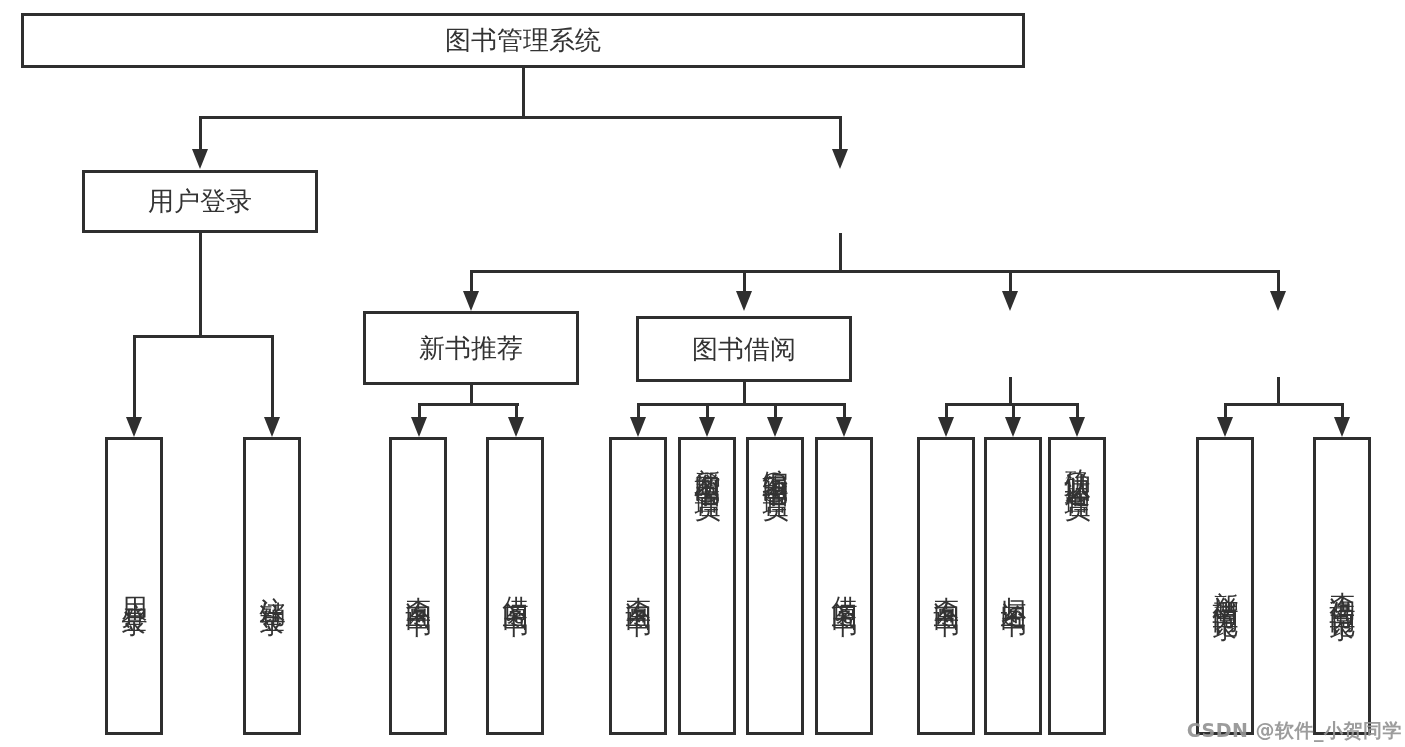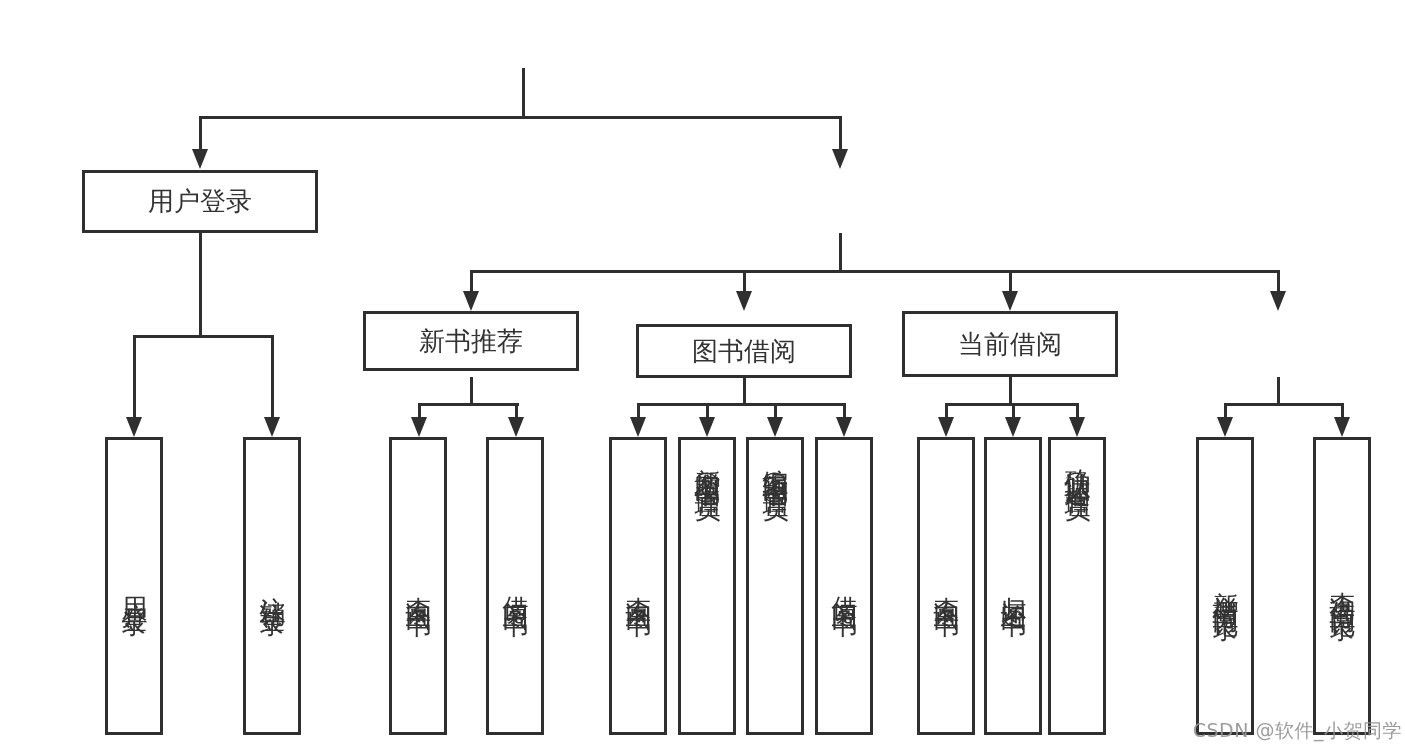--- a/index.html
+++ b/index.html
@@ -22,27 +22,31 @@
   .vl { position:absolute; width:3px;  background:#2f2f2f; z-index:1; }
   .ah {
     position:absolute; width:0; height:0; z-index:1;
     border-left:8px solid transparent; border-right:8px solid transparent;
     border-top:20px solid #2f2f2f;
   }
   .watermark {
     position:absolute; top:718px; right:3px; z-index:5;
     font-size:19px; color:rgba(148,148,148,0.92); letter-spacing:0.5px;
     white-space:nowrap;
+    font-weight:bold;
   }
 </style>
 </head>
 <body>
 
 <div class="canvas">
 
+  <div class="node" style="left:21px;top:13px;width:1004px;height:55px">
+    <span>图书管理系统</span>
+  </div>
 
   <div class="vl" style="left:521.5px;top:68px;height:51px"></div>
   <div class="hl" style="left:198.5px;top:116px;width:643px"></div>
   <div class="vl" style="left:198.5px;top:116px;height:36px"></div>
   <div class="ah" style="left:192px;top:149px"></div>
   <div class="vl" style="left:838.5px;top:116px;height:36px"></div>
   <div class="ah" style="left:832px;top:149px"></div>
 
   <div class="node" style="left:82px;top:170px;width:236px;height:63px">
     <span>用户登录</span>
@@ -59,28 +63,25 @@
   <div class="hl" style="left:469.5px;top:270px;width:810px"></div>
   <div class="vl" style="left:469.5px;top:270px;height:23px"></div>
   <div class="ah" style="left:463px;top:291px"></div>
   <div class="vl" style="left:742.5px;top:270px;height:23px"></div>
   <div class="ah" style="left:736px;top:291px"></div>
   <div class="vl" style="left:1008.5px;top:270px;height:23px"></div>
   <div class="ah" style="left:1002px;top:291px"></div>
   <div class="vl" style="left:1276.5px;top:270px;height:23px"></div>
   <div class="ah" style="left:1270px;top:291px"></div>
 
-  <div class="node" style="left:363px;top:311px;width:216px;height:60px">
+  <div class="node" style="left:363px;top:311px;width:216px;height:74px">
     <span>新书推荐</span>
   </div>
-  <div class="node" style="left:636px;top:324px;width:216px;height:54px">
+  <div class="node" style="left:636px;top:316px;width:216px;height:66px">
     <span>图书借阅</span>
-  </div>
-  <div class="node" style="left:902px;top:311px;width:216px;height:66px">
-    <span>当前借阅</span>
   </div>
 
   <div class="vl" style="left:469.5px;top:377px;height:29px"></div>
   <div class="vl" style="left:742.5px;top:377px;height:29px"></div>
   <div class="vl" style="left:1008.5px;top:377px;height:29px"></div>
   <div class="vl" style="left:1276.5px;top:377px;height:29px"></div>
 
   <div class="hl" style="left:417.5px;top:403px;width:101px"></div>
   <div class="hl" style="left:636.5px;top:403px;width:209px"></div>
   <div class="hl" style="left:944.5px;top:403px;width:134px"></div>

